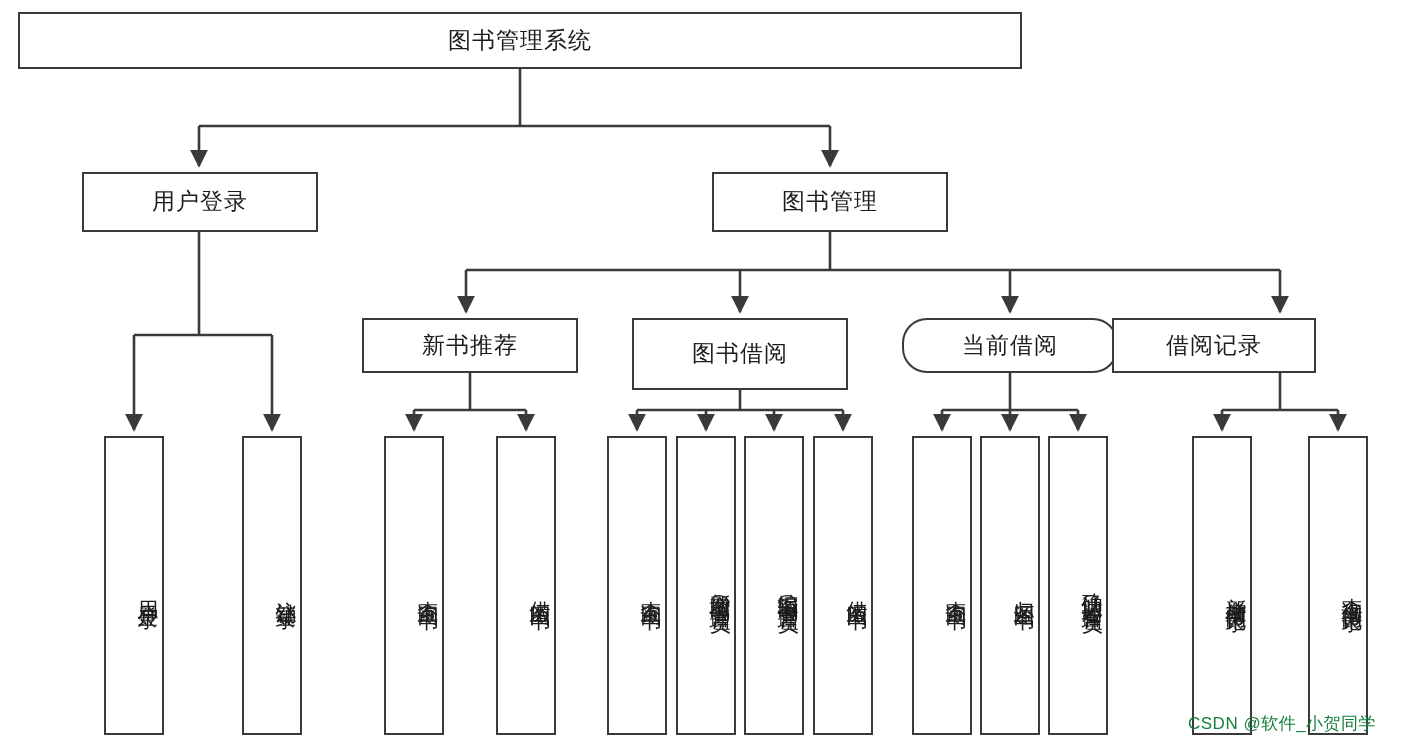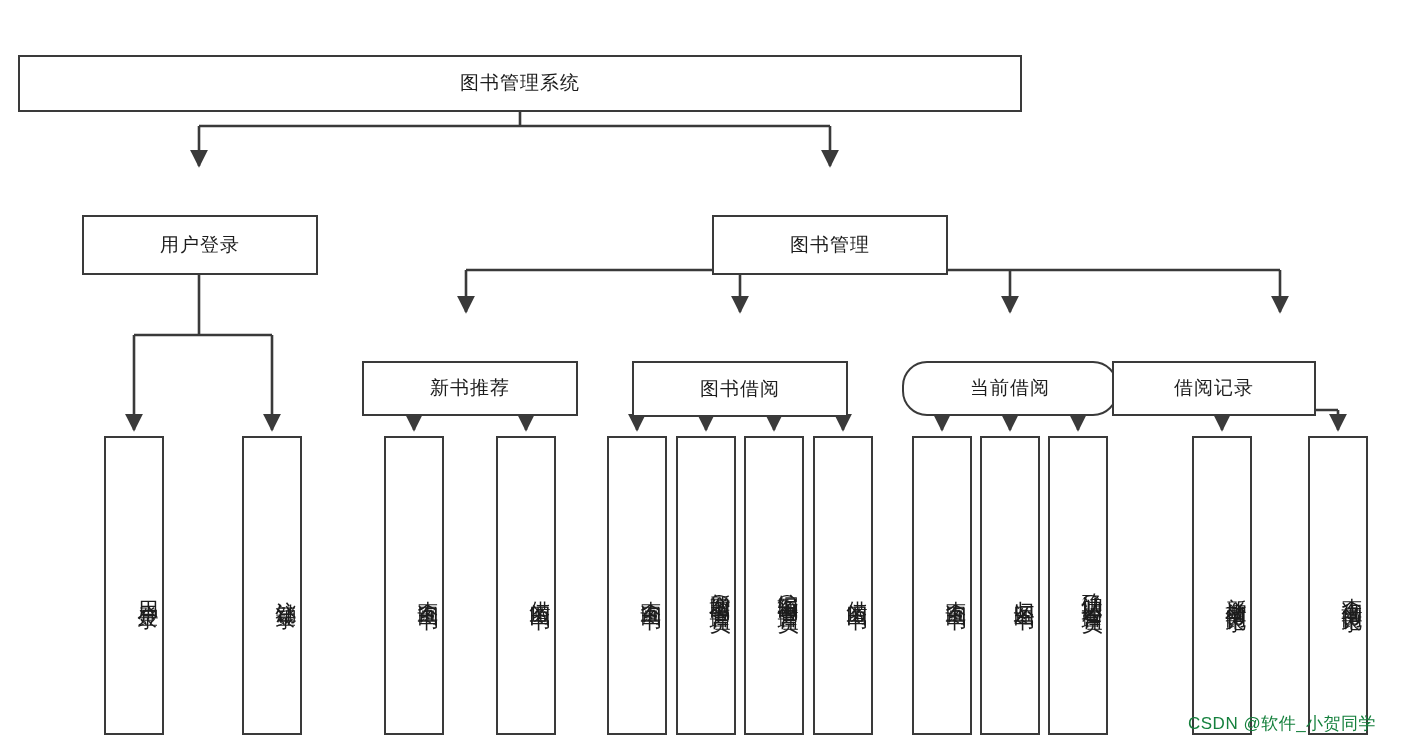--- a/index.html
+++ b/index.html
@@ -21,24 +21,23 @@
     position: absolute;
     box-sizing: border-box;
     border: 2.5px solid #3a3a3a;
     background: #ffffff;
     display: flex;
     align-items: center;
     justify-content: center;
     color: #1c1c1c;
   }
   .node.horiz {
-    font-size: 19px;
+    font-size: 23px;
     letter-spacing: 1px;
     line-height: 1.2;
-    margin-top: 43px;
   }
   .node.vert {
     writing-mode: vertical-rl;
     text-orientation: upright;
     font-size: 21px;
     letter-spacing: 3px;
     padding-top: 8px;
     align-items: flex-start;
     justify-content: center;
   }
@@ -130,21 +129,21 @@
   <div class="node horiz" style="left:82px; top:172px; width:236px; height:60px;">
     <span class="txt">用户登录</span>
   </div>
   <div class="node horiz" style="left:362px; top:318px; width:216px; height:55px;">
     <span class="txt">新书推荐</span>
   </div>
 
   <div class="node horiz" style="left:712px; top:172px; width:236px; height:60px;">
     <span class="txt">图书管理</span>
   </div>
-  <div class="node horiz" style="left:632px; top:318px; width:216px; height:56px;">
+  <div class="node horiz" style="left:632px; top:318px; width:216px; height:72px;">
     <span class="txt">图书借阅</span>
   </div>
   <div class="node horiz" style="left:902px; top:318px; width:216px; height:55px;border-radius:25px;">
     <span class="txt">当前借阅</span>
   </div>
   <div class="node horiz" style="left:1112px; top:318px; width:204px; height:55px;">
     <span class="txt">借阅记录</span>
   </div>
 
   <div class="node vert" style="left:104px; top:436px; width:60px; height:299px;">

